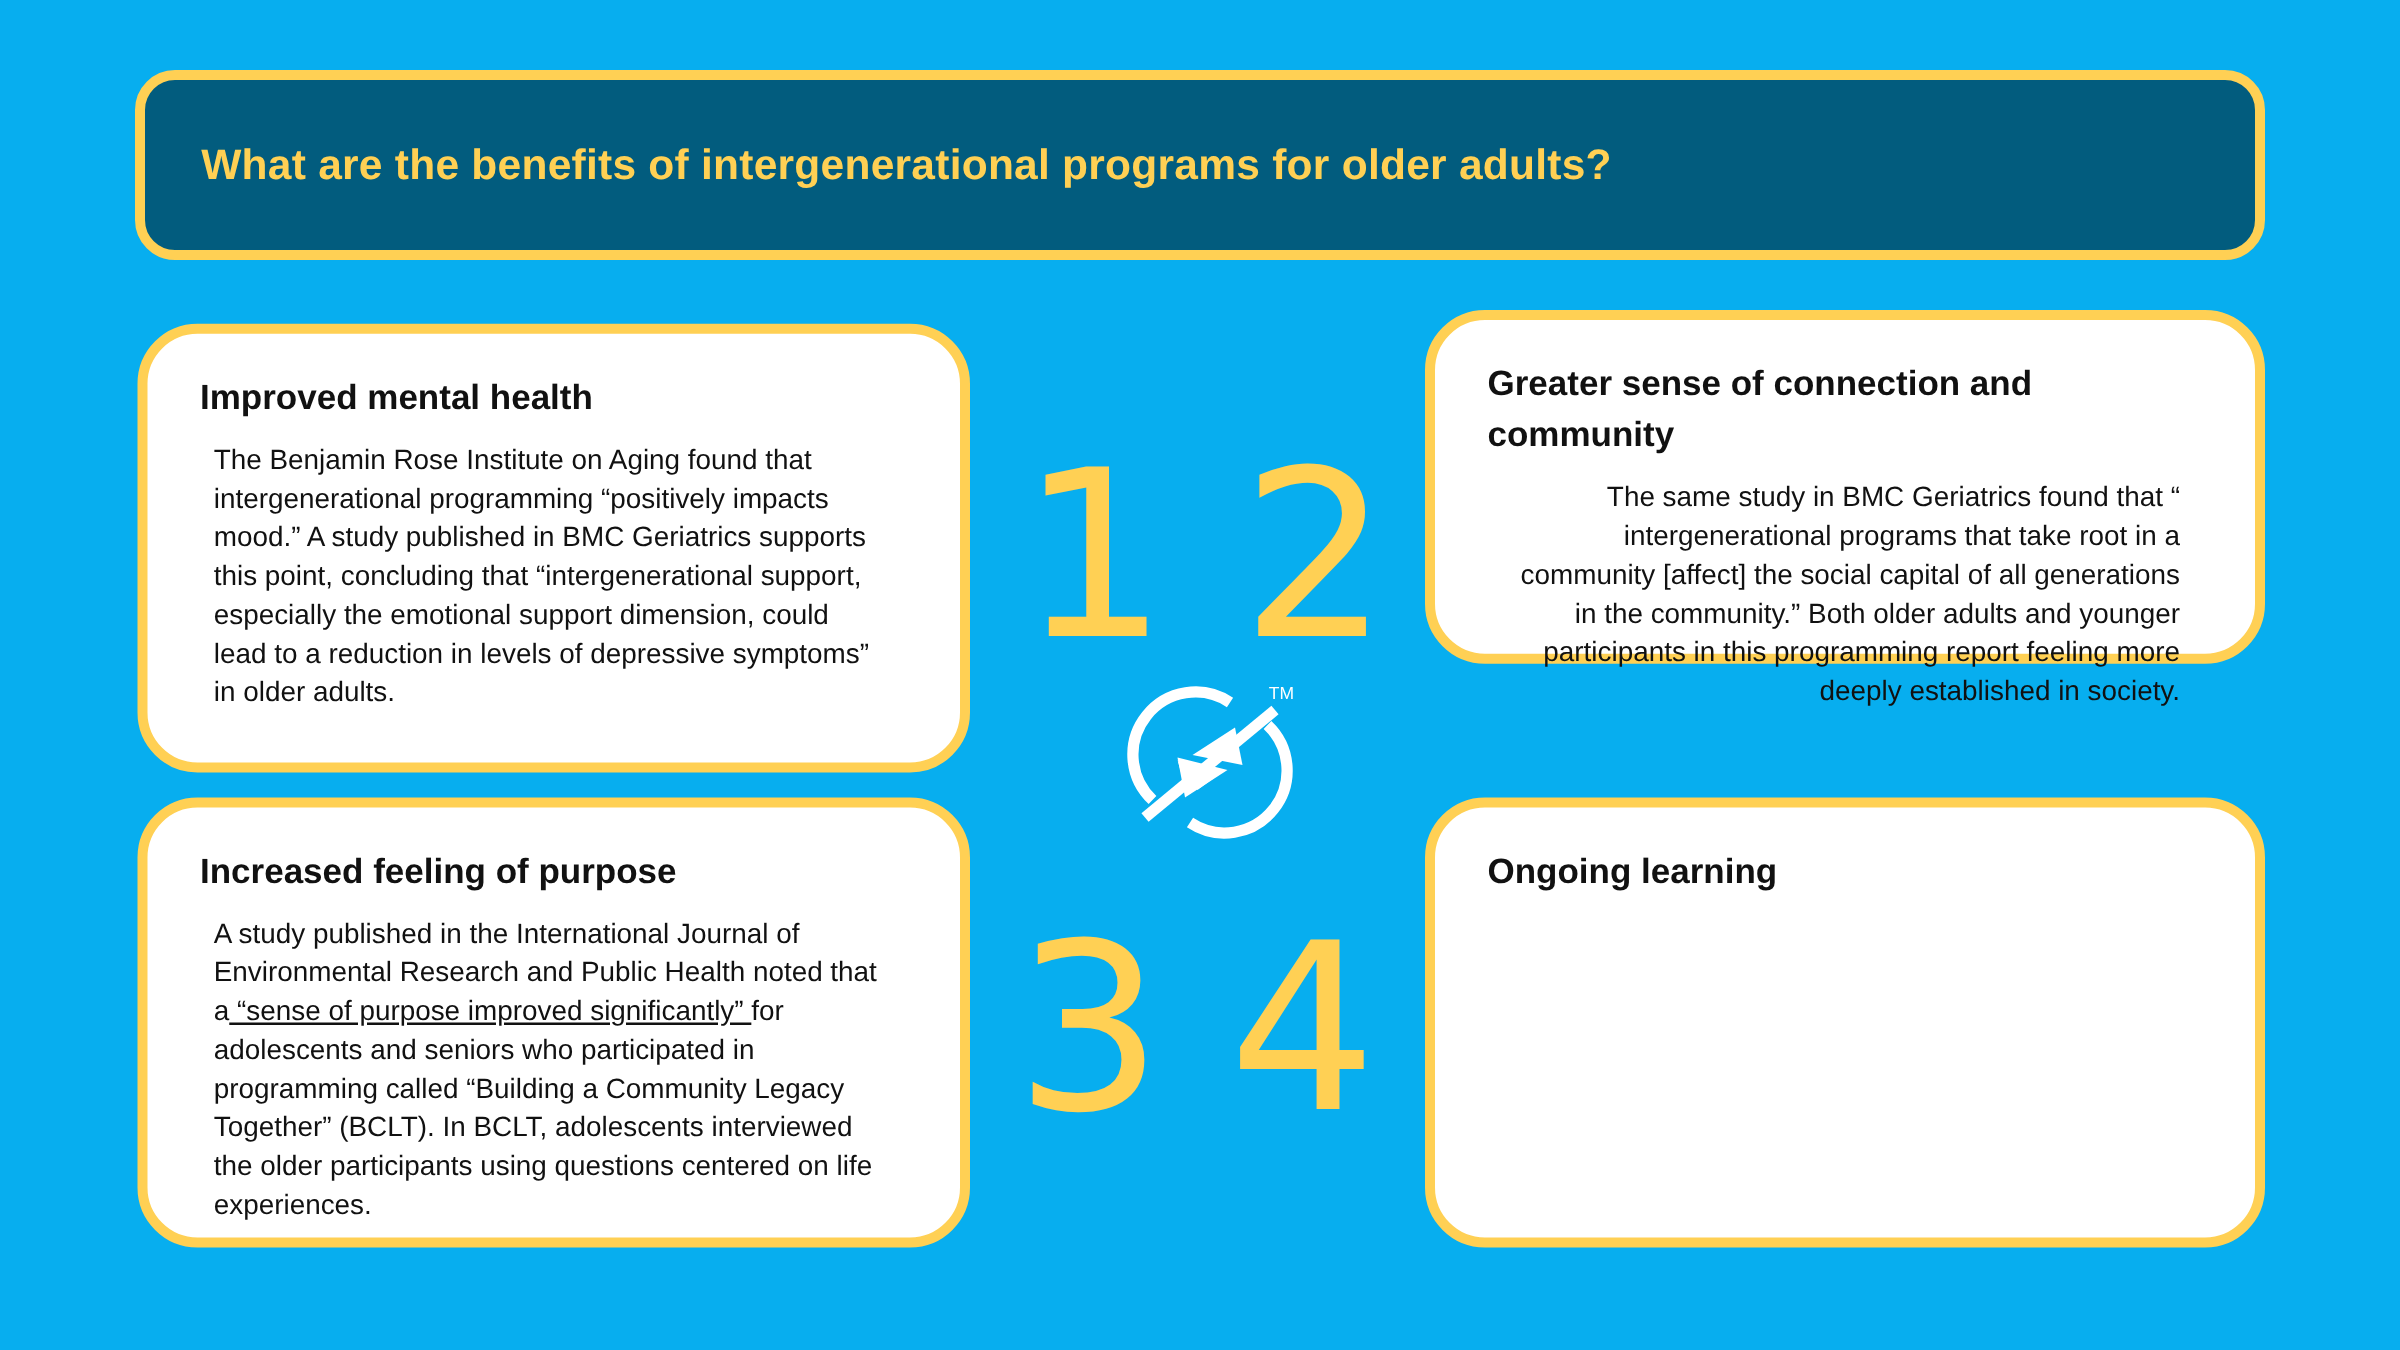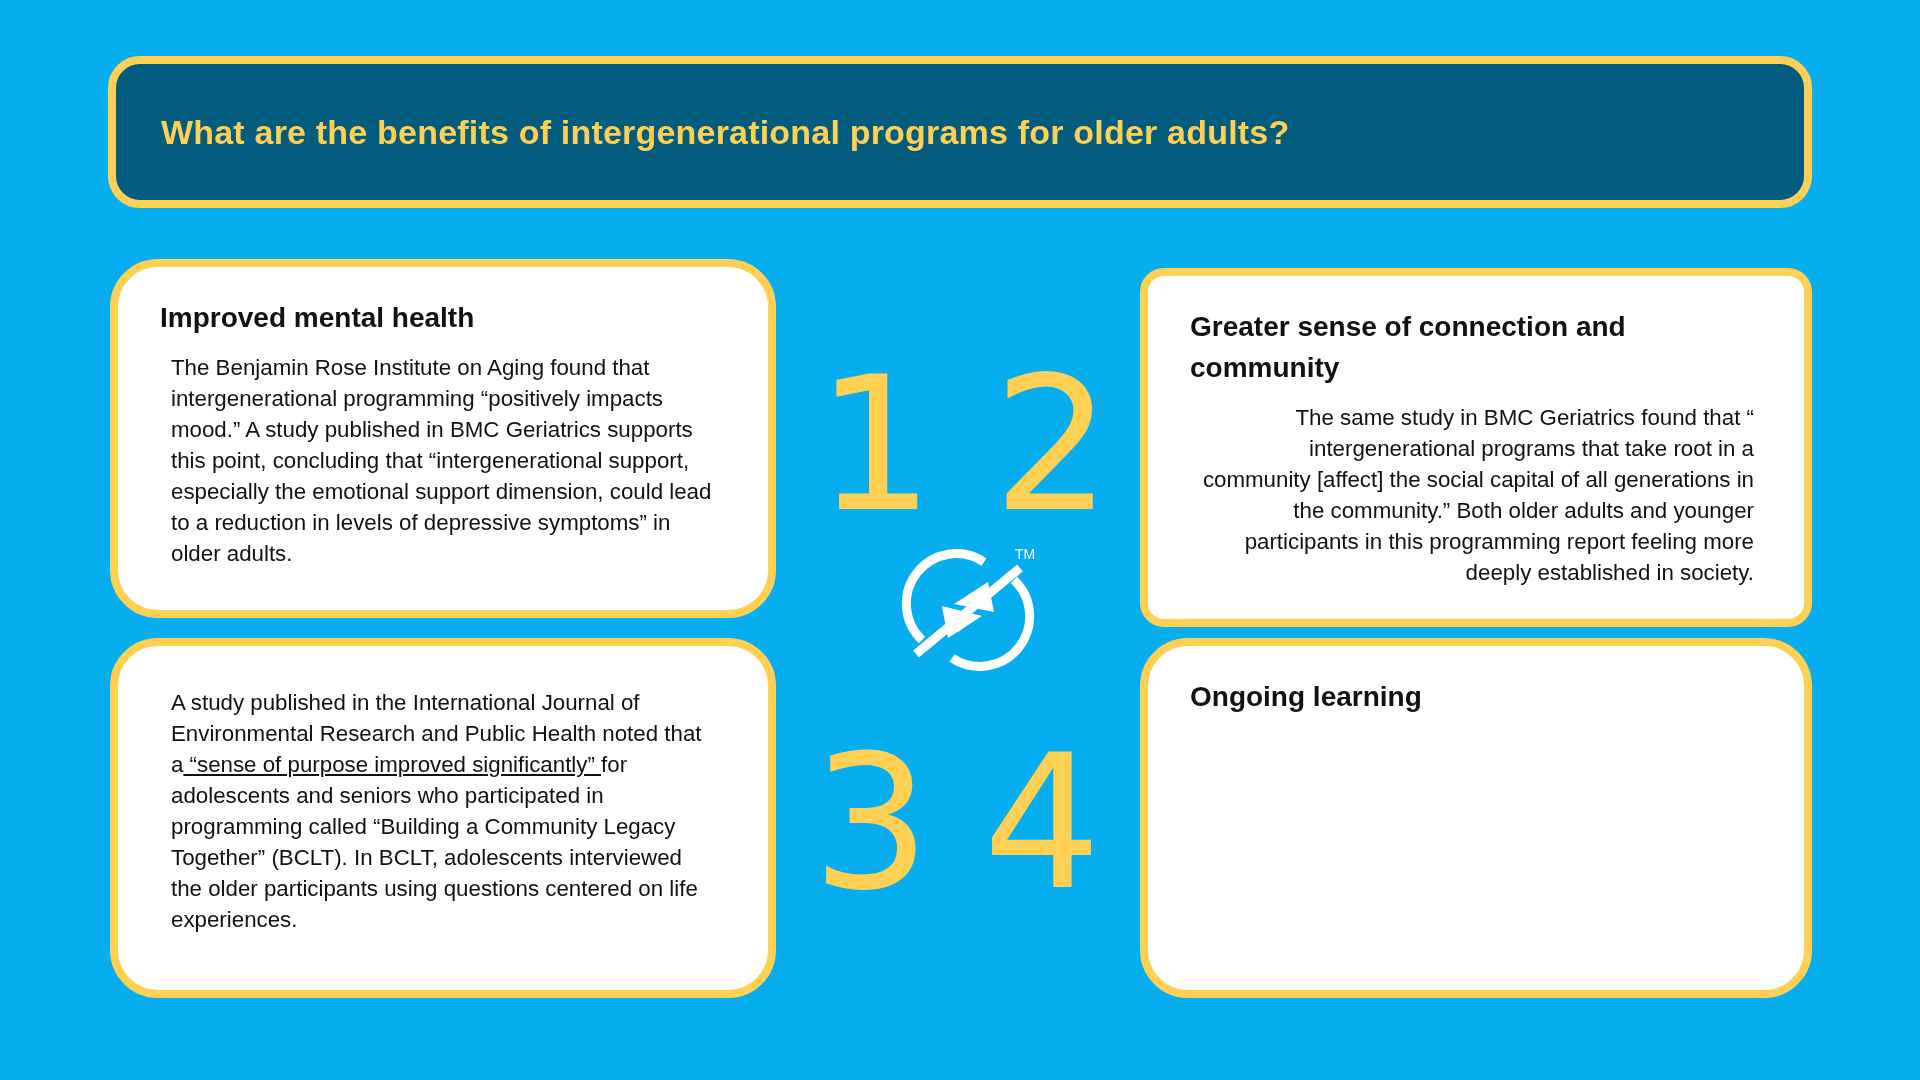--- a/index.html
+++ b/index.html
@@ -23,37 +23,37 @@
     font-size: 34px;
     font-weight: 700;
     letter-spacing: 0.2px;
   }
   .card {
     position: absolute;
     box-sizing: border-box;
     background: #ffffff;
     border: 8px solid #ffd054;
     border-radius: 48px;
-    padding: 30px 39px 0 42px;
+    padding: 30px 49px 0 42px;
     color: #111111;
   }
   .card h2 {
     margin: 0 0 14px 0;
     font-size: 28px;
     font-weight: 700;
     line-height: 41px;
   }
   .card p {
     margin: 11px;
     font-size: 22.3px;
     line-height: 31px;
   }
   .card p u { text-decoration: underline; }
   #card1 { left: 110px; top: 259px; width: 666px; height: 359px; }
-  #card2 { left: 1140px; top: 268px; width: 672px; height: 359px; border-radius: 24px; }
+  #card2 { left: 1140px; top: 248px; width: 672px; height: 283px; }
   #card3 { left: 110px; top: 638px; width: 666px; height: 360px; }
   #card4 { left: 1140px; top: 638px; width: 672px; height: 360px; }
   #card2 p { margin-top: 8px; text-align: right; }
   #card4 p { margin-top: 10px; }
   .num {
     position: absolute;
     color: #ffd054;
     font-size: 186px;
     font-weight: 400;
     line-height: 1;
@@ -83,20 +83,21 @@
   <h2>Improved mental health</h2>
   <p>The Benjamin Rose Institute on Aging found that intergenerational programming “positively impacts mood.” A study published in BMC Geriatrics supports this point, concluding that “intergenerational support, especially the emotional support dimension, could lead to a reduction in levels of depressive symptoms” in older adults.</p>
 </div>
 
 <div class="card" id="card2">
   <h2>Greater sense of connection and community</h2>
   <p>The same study in BMC Geriatrics found that “ intergenerational programs that take root in a community [affect] the social capital of all generations in the community.” Both older adults and younger participants in this programming report feeling more deeply established in society.</p>
 </div>
 
 <div class="card" id="card3">
+  <h2>Increased feeling of purpose</h2>
   <p><span>A study published in the International Journal of Environmental Research and Public Health noted that a</span><u> “sense of purpose improved significantly” </u><span>for adolescents and seniors who participated in programming called “Building a Community Legacy Together” (BCLT). In BCLT, adolescents interviewed the older participants using questions centered on life experiences.</span></p>
 </div>
 
 <div class="card" id="card4">
   <h2>Ongoing learning</h2>
 </div>
 
 <div class="num" id="num1">1</div>
 <div class="num" id="num2">2</div>
 <div class="num" id="num3">3</div>

